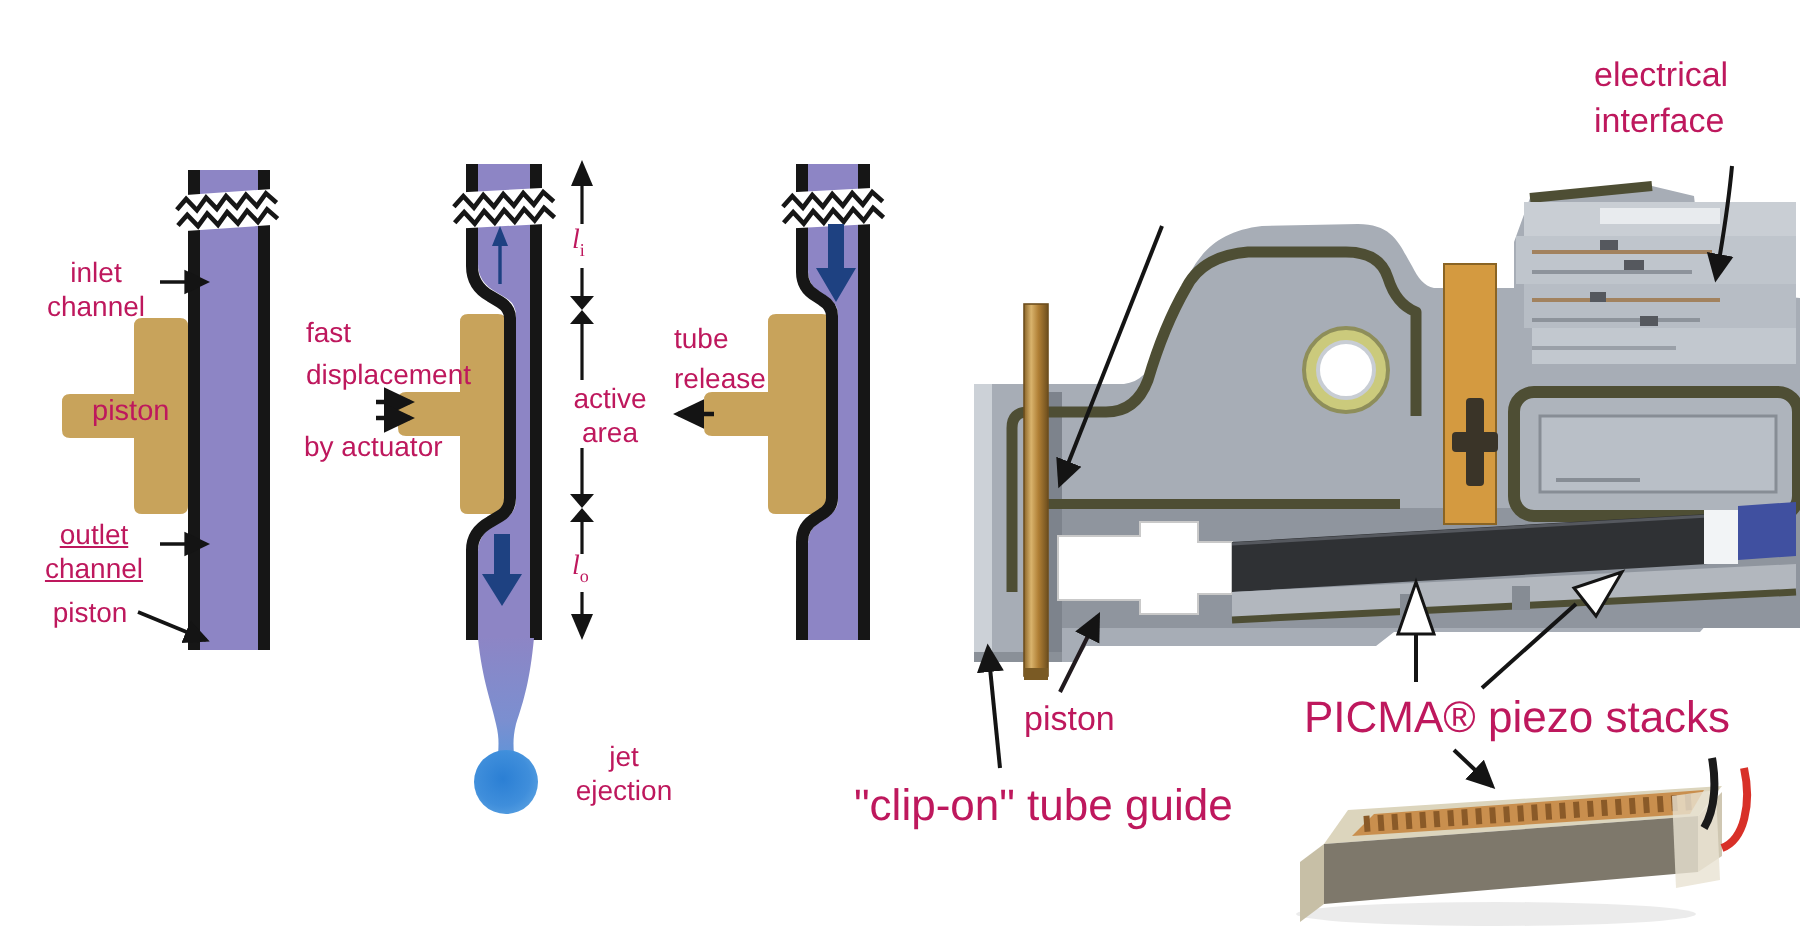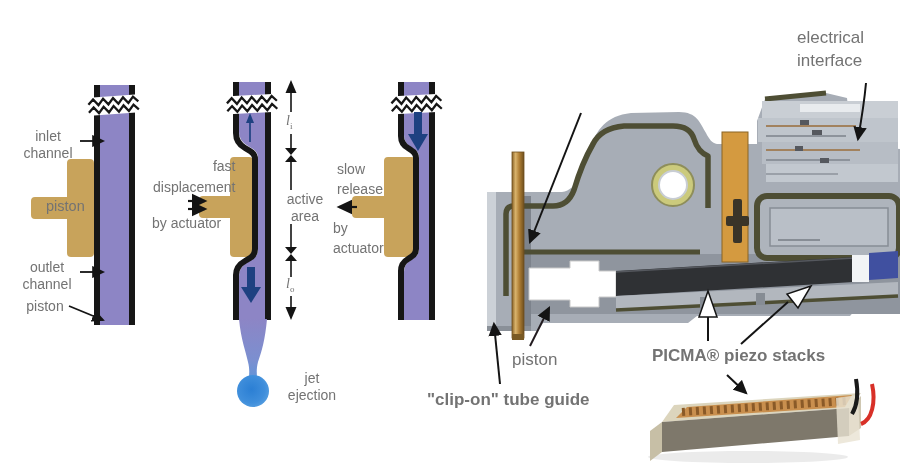--- a/index.html
+++ b/index.html
@@ -1,23 +1,23 @@
 <!DOCTYPE html>
 <html><head>
 <meta charset="utf-8">
 <style>
   html,body{margin:0;padding:0;background:#fff;}
   .canvas{position:relative;width:900px;height:471px;background:#ffffff;overflow:hidden;
           font-family:"Liberation Sans",sans-serif;color:#141414;}
   svg{position:absolute;left:0;top:0;}
-  .lbl{position:absolute;white-space:pre-line;line-height:1.18;color:#737373;}
+  .lbl{position:absolute;white-space:pre-line;line-height:1.18;color:#be185d;}
   .c{text-align:center;}
   .s13{font-size:14px;}
   .s17{font-size:17px;}
-  .s18{font-size:17px;font-weight:bold;}
+  .s18{font-size:22px;}
   .dim-l{font-family:"Liberation Serif",serif;font-style:italic;font-size:14px;}
   .dim-l sub{font-size:9px;font-style:normal;}
 </style>
 </head>
 <body>
 
 <div class="canvas">
 
 <svg width="900" height="471" viewBox="0 0 900 471">
   <defs>
@@ -179,37 +179,35 @@
     <line x1="682" y1="412" x2="846" y2="401" stroke="#8a5a28" stroke-width="8" stroke-dasharray="3 4"></line>
     <polygon points="836,398 858,395 860,440 838,444" fill="#e8e2d2" opacity="0.8"></polygon>
     <path d="M852,414 C858,404 858,390 856,379" fill="none" stroke-width="4" stroke="#1a1a1a"></path>
     <path d="M861,424 C872,420 876,402 872,384" fill="none" stroke-width="4" stroke="#d83028"></path>
   </g>
 </svg>
 
 <div class="lbl s13 c" style="left:18px;top:128px;width:60px;">inlet
 channel</div>
 <div class="lbl" style="left:46px;top:198px;font-size:14.5px;">piston</div>
-<div class="lbl s13 c" style="left:16px;top:259px;width:62px;">outlet
+<div class="lbl s13 c" style="left:16px;top:259px;width:62px;text-decoration:underline;">outlet
 channel</div>
 <div class="lbl s13 c" style="left:20px;top:298px;width:50px;">piston</div>
 
-<div class="lbl s13" style="left:153px;top:156px;line-height:1.5;text-align:right;">fast
+<div class="lbl s13" style="left:153px;top:156px;line-height:1.5;">fast
 displacement</div>
 <div class="lbl s13" style="left:152px;top:215px;">by actuator</div>
 
 <div class="lbl dim-l" style="left:286px;top:113px;text-align:right;"><span>l</span><sub>i</sub></div>
 <div class="lbl s13 c" style="left:280px;top:191px;width:50px;">active
 area</div>
 <div class="lbl dim-l" style="left:286px;top:276px;"><span>l</span><sub>o</sub></div>
 
-<div class="lbl s13" style="left:337px;top:160px;line-height:1.4;">slow
+<div class="lbl s13" style="left:337px;top:160px;line-height:1.4;">tube
 release</div>
-<div class="lbl s13" style="left:333px;top:219px;line-height:1.4;">by
-actuator</div>
 <div class="lbl s13 c" style="left:286px;top:370px;width:52px;">jet
 ejection</div>
 
 <div class="lbl s17" style="left:797px;top:27px;line-height:1.35;">electrical
 interface</div>
 <div class="lbl s17" style="left:512px;top:350px;">piston</div>
 <div class="lbl s18" style="left:427px;top:390px;">"clip-on" tube guide</div>
 <div class="lbl s18" style="left:652px;top:346px;">PICMA® piezo stacks</div>
 
 </div>

